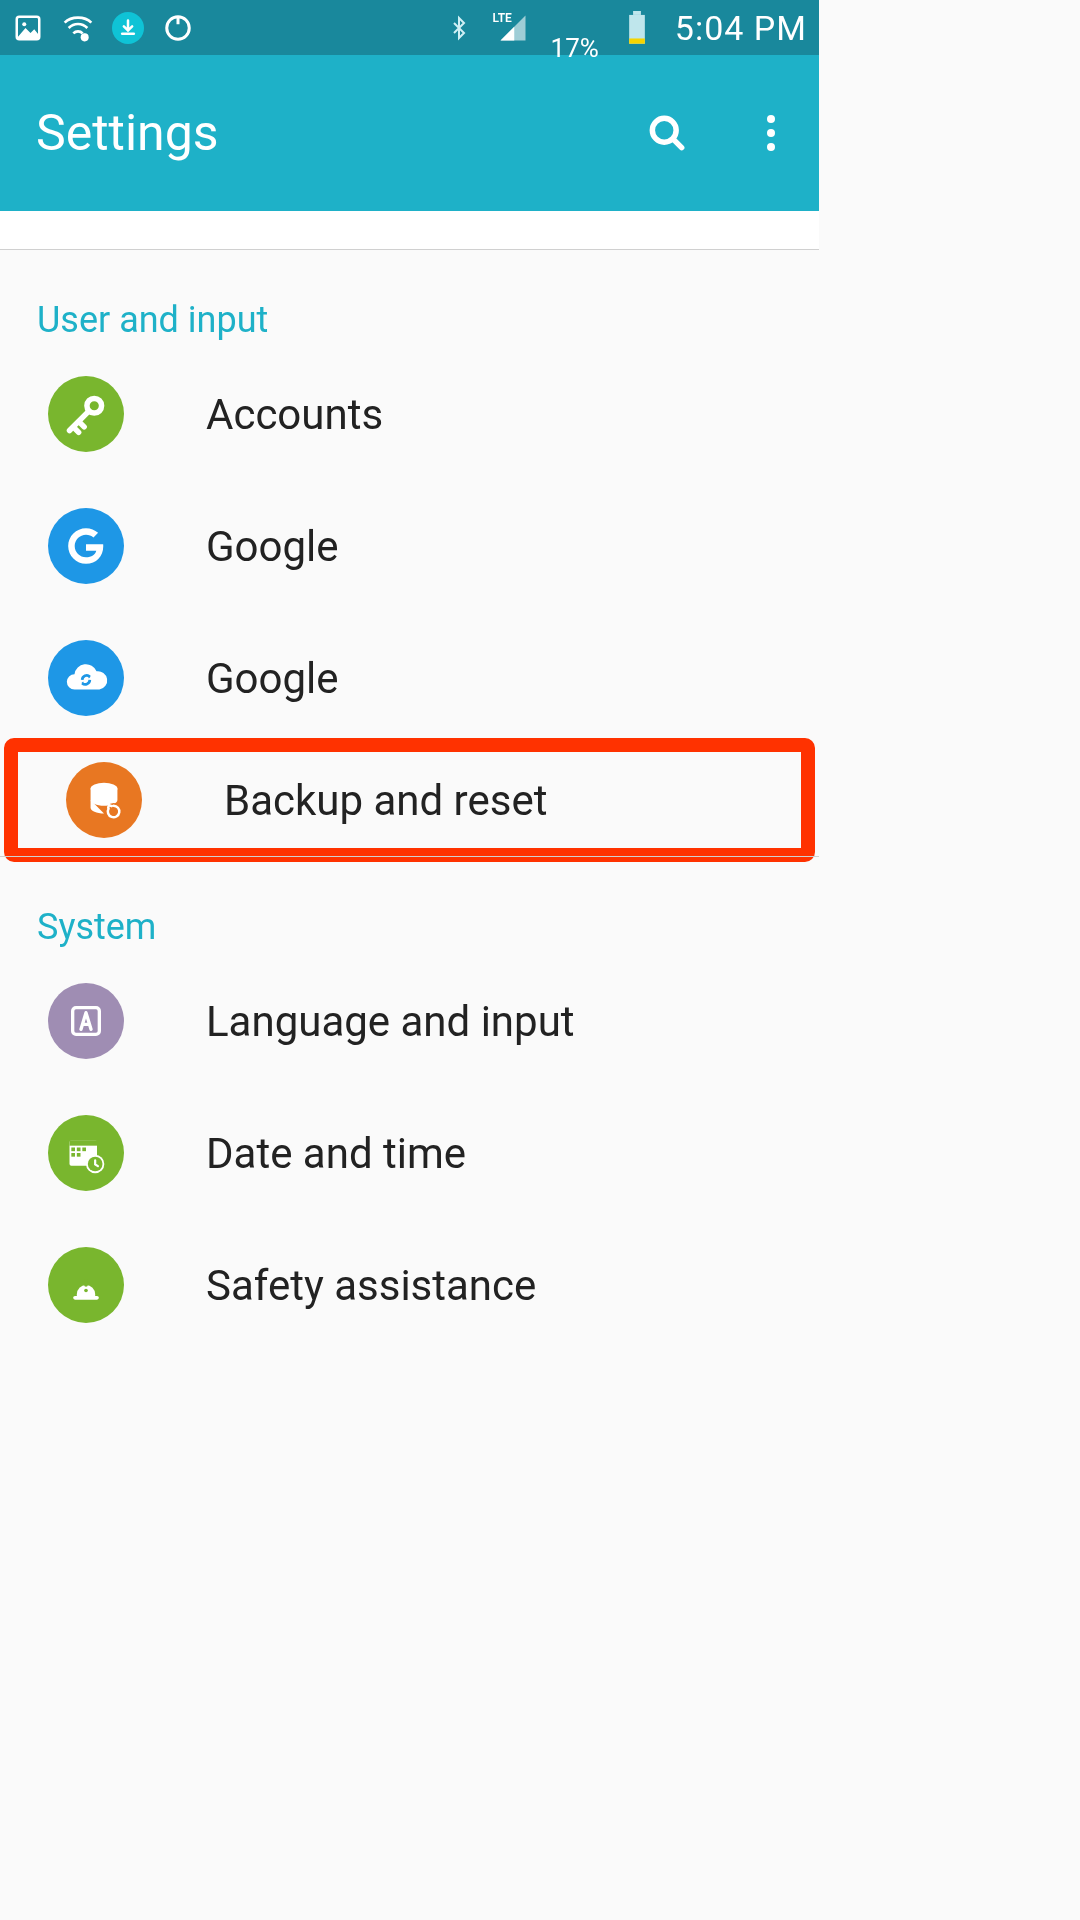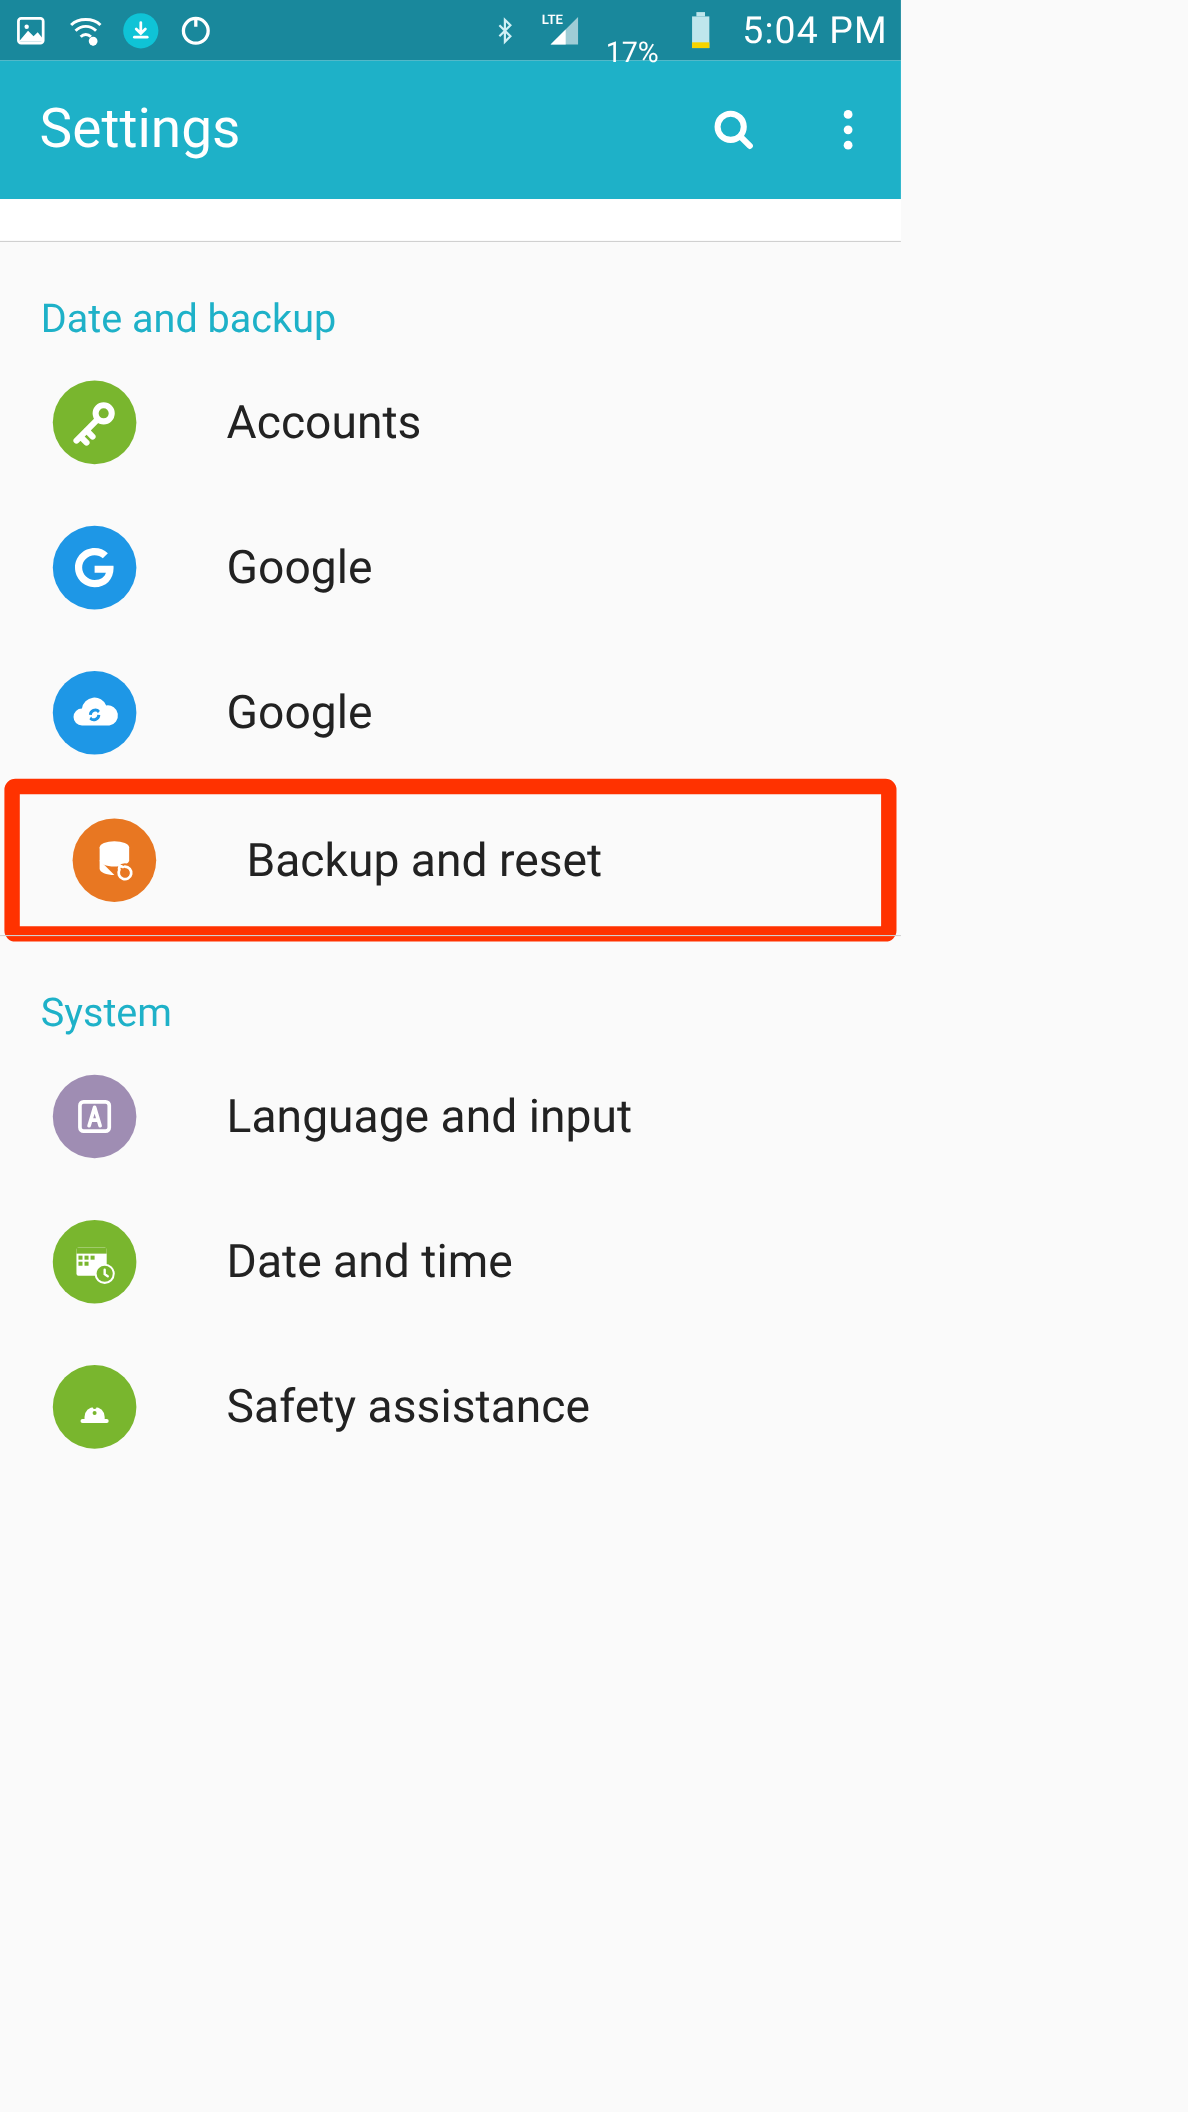--- a/index.html
+++ b/index.html
@@ -20,21 +20,21 @@
       color: #fff;
       padding: 0 12px;
       font-size: 28px;
     }
     .status-left { display: flex; align-items: center; gap: 18px; }
     .status-right { margin-left: auto; display: flex; align-items: center; gap: 22px; }
     .status-ico { width: 32px; height: 32px; display: inline-flex; align-items: center; justify-content: center; }
 
     
     .app-bar {
-      height: 126px;
+      height: 156px;
       background: #1eb1c8;
       display: flex;
       align-items: center;
       color: #fff;
       padding-left: 36px;
       padding-right: 24px;
     }
     .app-title { font-size: 50px; font-weight: 400; }
     .app-actions { margin-left: auto; display: flex; align-items: center; gap: 56px; }
     .icon-btn { width: 48px; height: 48px; display: flex; align-items: center; justify-content: center; color: #fff; }
@@ -69,21 +69,21 @@
       color: #222;
     }
     .divider { height: 1px; background: #d0d0d0; }
 
     
     .highlight {
       border: 14px solid #ff3200;
       border-radius: 10px;
       margin: -6px 4px;
     }
-    .highlight .row { height: 120px; }
+    .highlight .row { height: 96px; }
 
     
     .bubble-green { background: #79b62e; }
     .bubble-blue  { background: #1e97e6; }
     .bubble-orange{ background: #e87722; }
     .bubble-purple{ background: #9f8db3; }
 
     svg { display: block; }
 
     .battery-text { font-size: 26px; margin-right: 6px; margin-top: 40px; }
@@ -169,21 +169,21 @@
             <circle cx="5" cy="20" r="4"></circle>
             <circle cx="5" cy="34" r="4"></circle>
           </svg>
       </span>
     </div>
   </div>
 </div>
 
 <div class="spacer-below-bar"></div>
 
-<div class="section-title">Date and backup</div>
+<div class="section-title">User and input</div>
 
 <div class="list">
   <div class="row">
     <div class="icon-bubble bubble-green">
       <svg width="44" height="44" viewBox="0 0 24 24" fill="#fff">
           <circle cx="16.5" cy="7.5" r="4" fill="none" stroke="#fff" stroke-width="3"></circle>
           <path d="M13 11 L3 21 M5 19 L8 22 M8 16 L11 19" stroke="#fff" stroke-width="3" stroke-linecap="round"></path>
         </svg>
     </div>
     <div class="label">Accounts</div>

